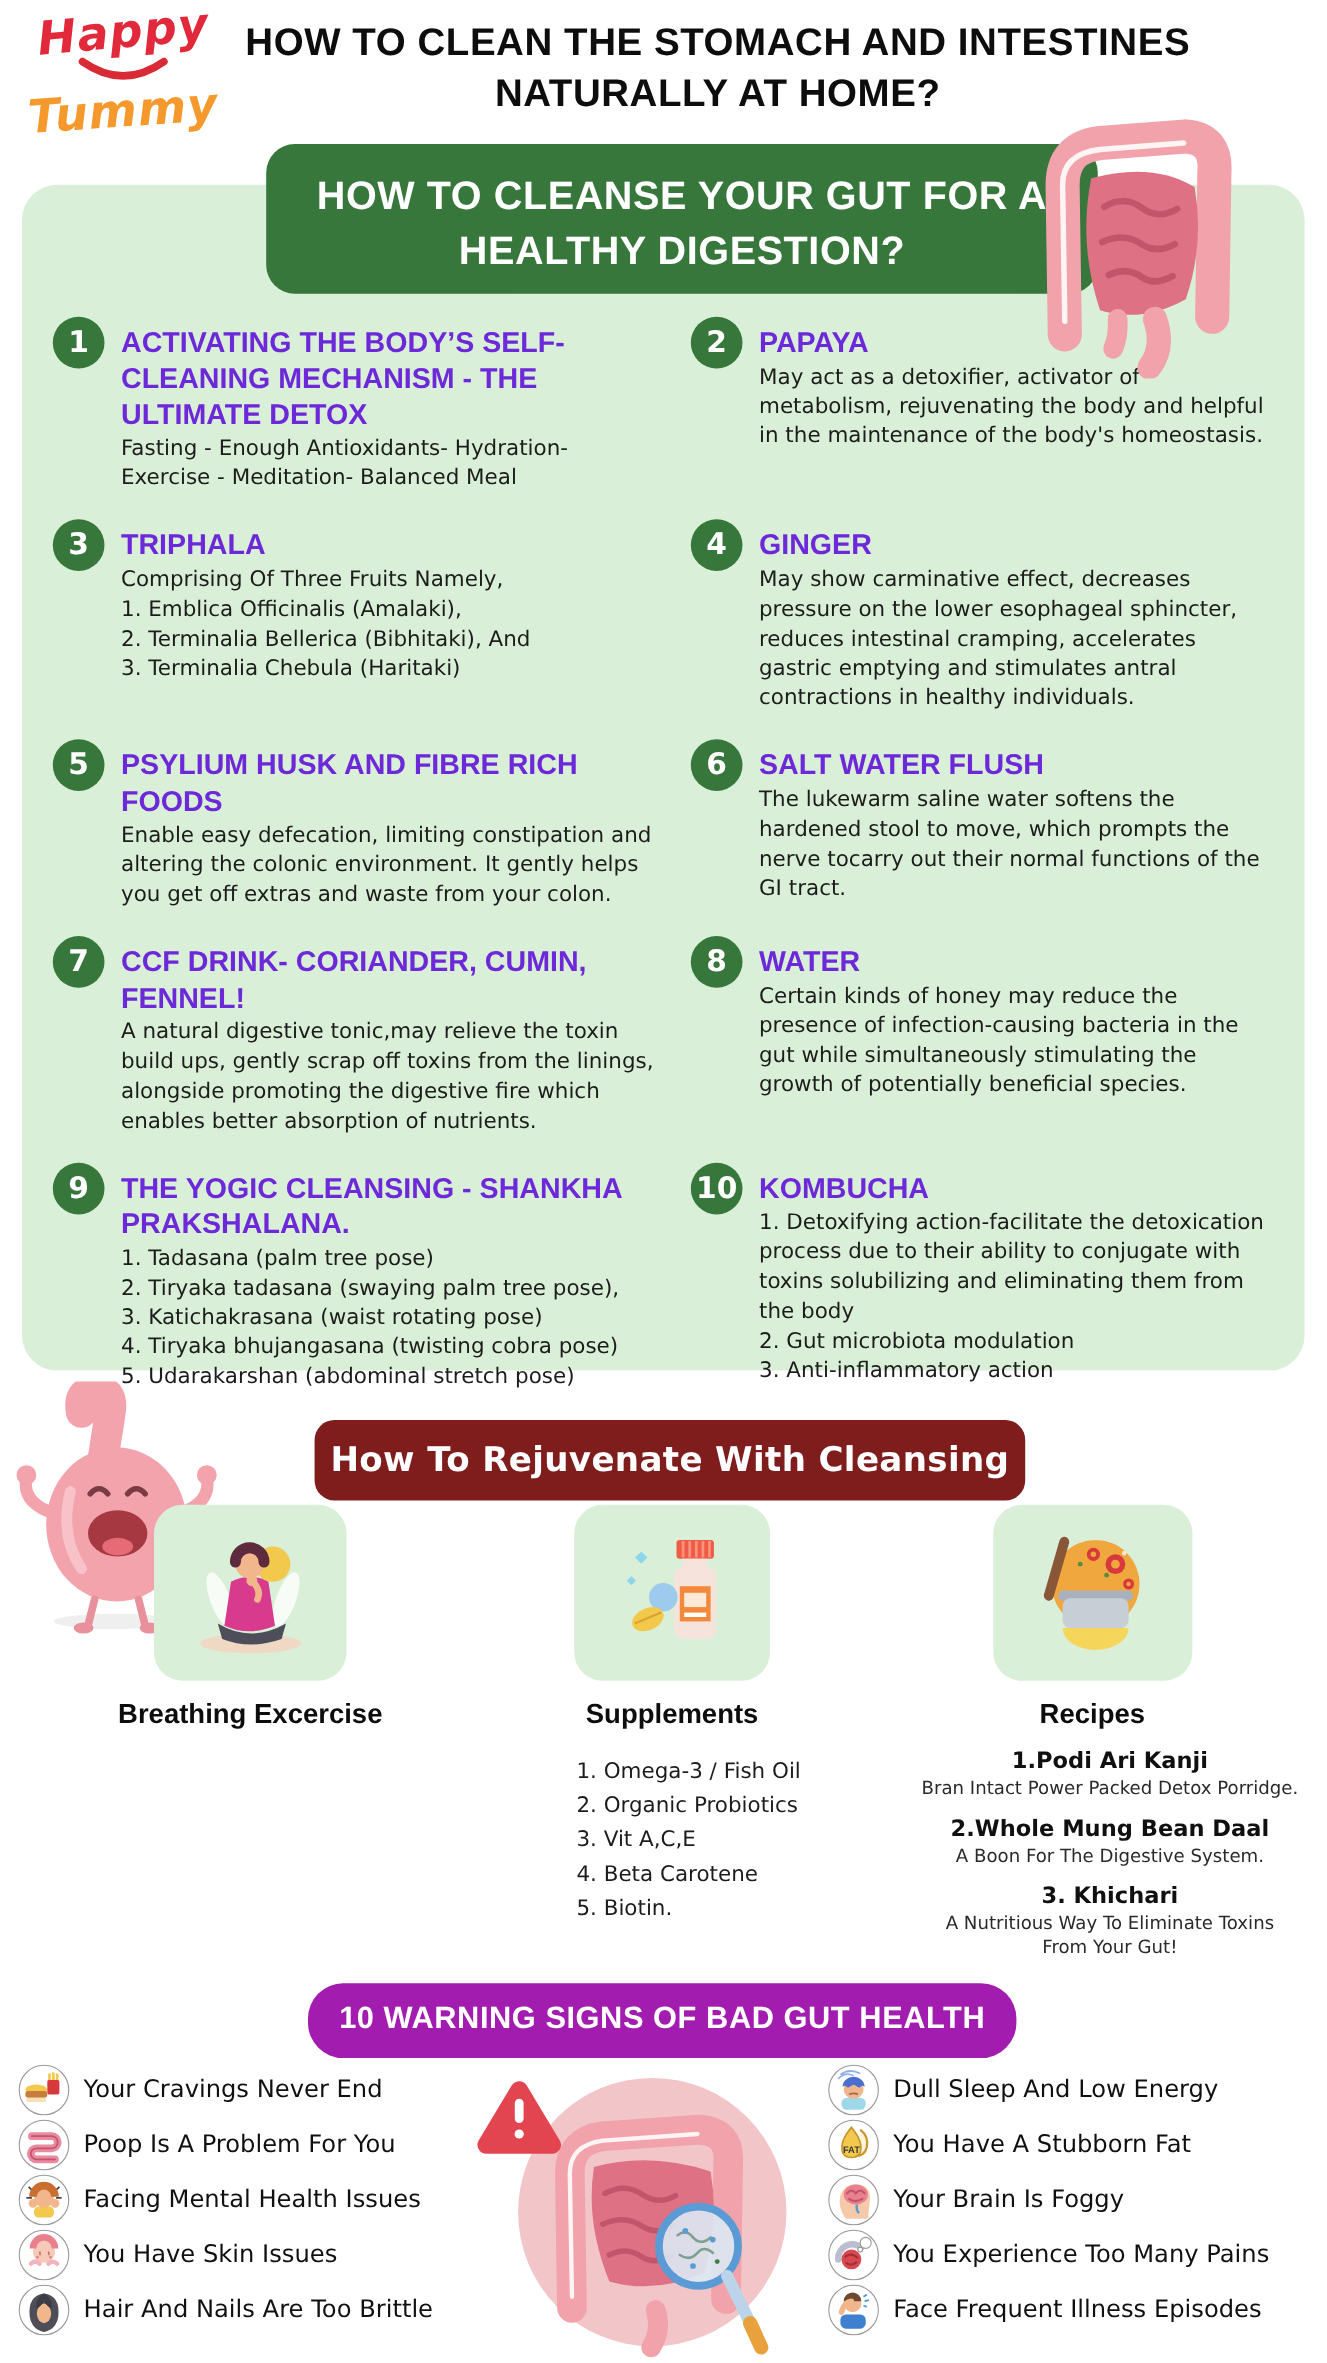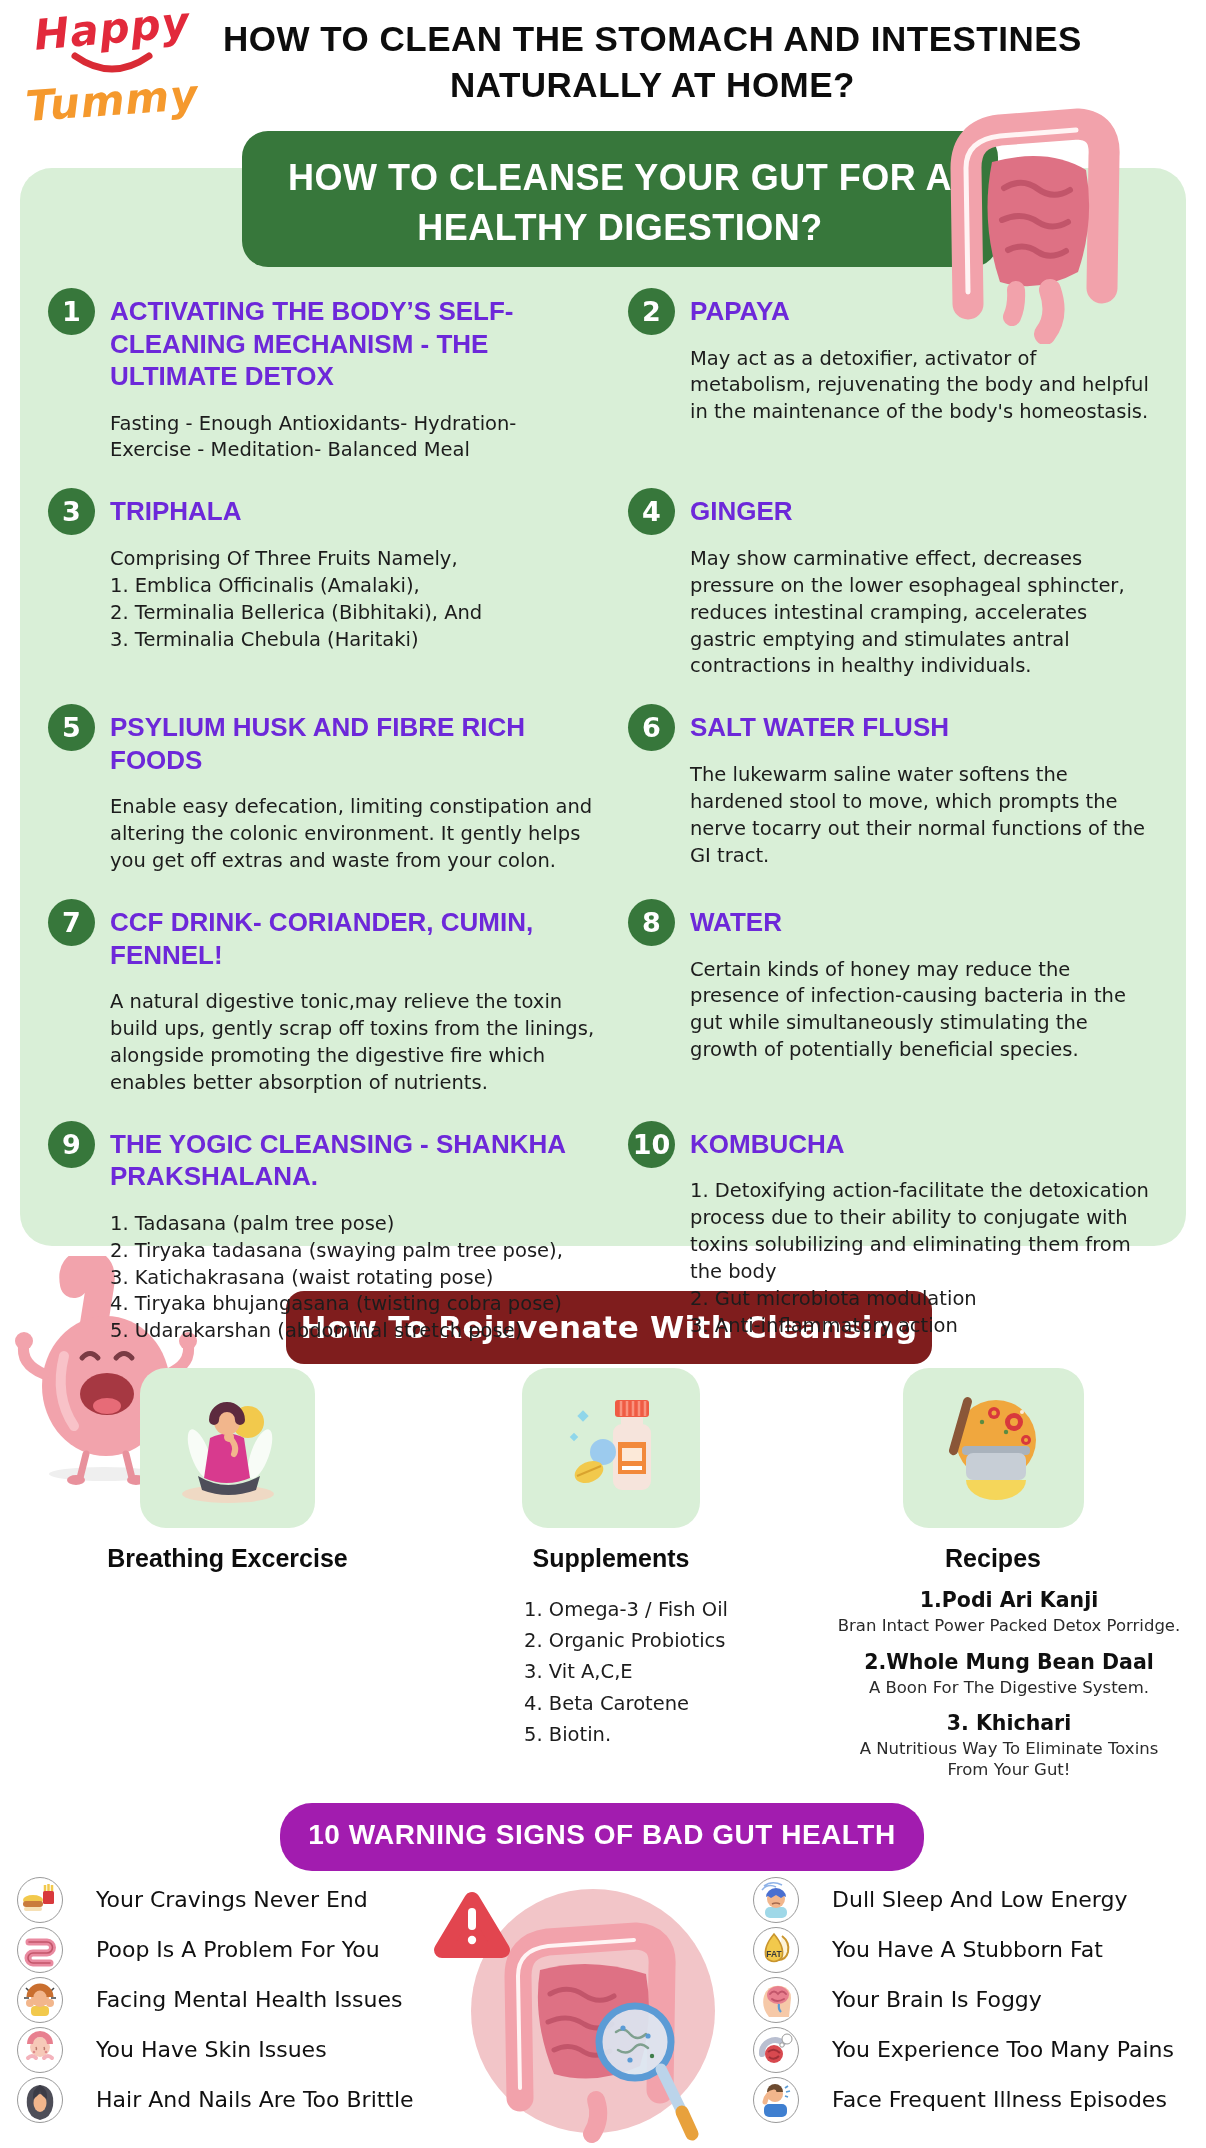--- a/index.html
+++ b/index.html
@@ -19,21 +19,21 @@
   .cleanse-banner{position:absolute;left:242px;top:131px;width:756px;height:136px;background:#37773B;border-radius:26px;
                   color:#fff;text-align:center;font-family:"Liberation Sans",sans-serif;font-weight:700;font-size:36px;
                   line-height:1.4;padding-top:22px;box-sizing:border-box;letter-spacing:.5px;z-index:2;}
   .gut-art-top{position:absolute;left:928px;top:92px;width:192px;height:252px;z-index:3;}
 
   .items{position:absolute;left:48px;top:288px;width:1116px;display:grid;grid-template-columns:580px 536px;row-gap:24px;align-items:start;z-index:2;}
   .g-item{display:flex;gap:15px;padding-right:14px;}
   .num{flex:0 0 47px;height:47px;border-radius:50%;background:#37773B;color:#fff;font-size:27px;font-weight:700;
        display:flex;align-items:center;justify-content:center;}
   .ititle{font-family:"Liberation Sans",sans-serif;font-weight:700;font-size:26px;line-height:1.25;padding-top:7px;color:#6d28d9;}
-  .ibody{margin-top:18px;font-size:19.5px;line-height:1.38;white-space:pre-line;color:#1c1c1c;}
+  .ibody{margin-top:2px;font-size:19.5px;line-height:1.38;white-space:pre-line;color:#1c1c1c;}
 
   
   .mascot{position:absolute;left:4px;top:1256px;width:205px;height:235px;}
   .rej-banner{position:absolute;left:286px;top:1291px;width:646px;height:73px;background:#7f1d1d;border-radius:18px;
               color:#fff;text-align:center;font-weight:700;font-size:31px;line-height:73px;letter-spacing:.3px;}
   .card{position:absolute;top:1368px;height:160px;background:#D9EFD7;border-radius:26px;display:flex;align-items:center;justify-content:center;}
   .card1{left:140px;width:175px;}
   .card2{left:522px;width:178px;}
   .card3{left:903px;width:181px;}
   .card-label{position:absolute;top:1544px;text-align:center;font-family:"Liberation Sans",sans-serif;font-weight:700;font-size:25px;color:#0d0d0d;}
@@ -45,21 +45,21 @@
   .recipe{margin-bottom:13px;}
   .recipe-name{font-weight:700;font-size:20.5px;color:#101010;}
   .recipe-desc{font-size:16.5px;color:#2a2a2a;margin-top:4px;line-height:1.25;white-space:pre-line;}
 
   
   .warn-banner{position:absolute;left:280px;top:1803px;width:644px;height:68px;background:#a21caf;border-radius:32px;
                color:#fff;text-align:center;font-family:"Liberation Sans",sans-serif;font-weight:700;font-size:28px;line-height:63px;letter-spacing:.5px;}
   .warn-list{position:absolute;top:1876px;display:flex;flex-direction:column;gap:3px;}
   .warn-left{left:16px;}
   .warn-right{left:752px;}
-  .warn-row{display:flex;align-items:center;gap:32px;height:47px;text-align:center;}
+  .warn-row{display:flex;align-items:center;gap:12px;height:47px;text-align:center;}
   .warn-icn{flex:0 0 48px;height:48px;}
   .warn-label{font-size:22px;font-weight:500;color:#101010;white-space:nowrap;}
   .warn-art{position:absolute;left:420px;top:1870px;width:360px;height:278px;}
 </style>
 </head>
 <body>
 
 <div class="canvas">
 
   <div class="logo">

